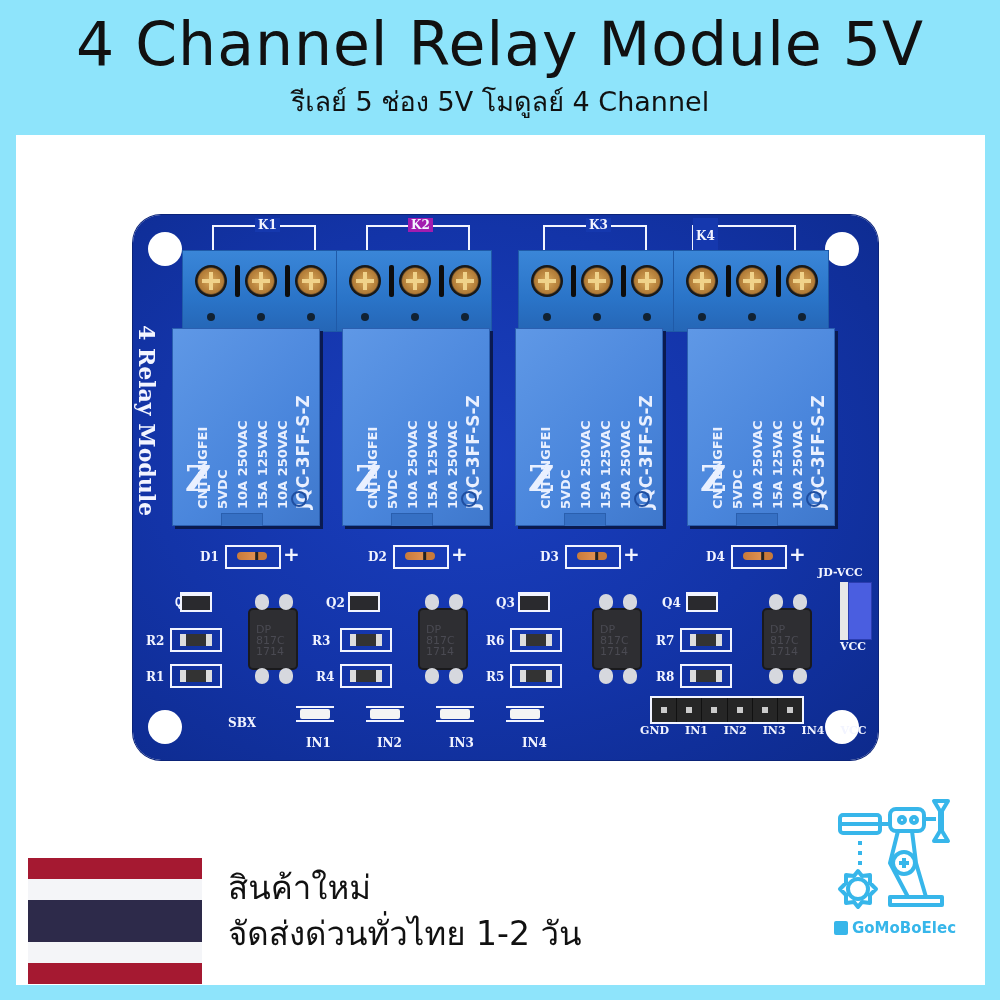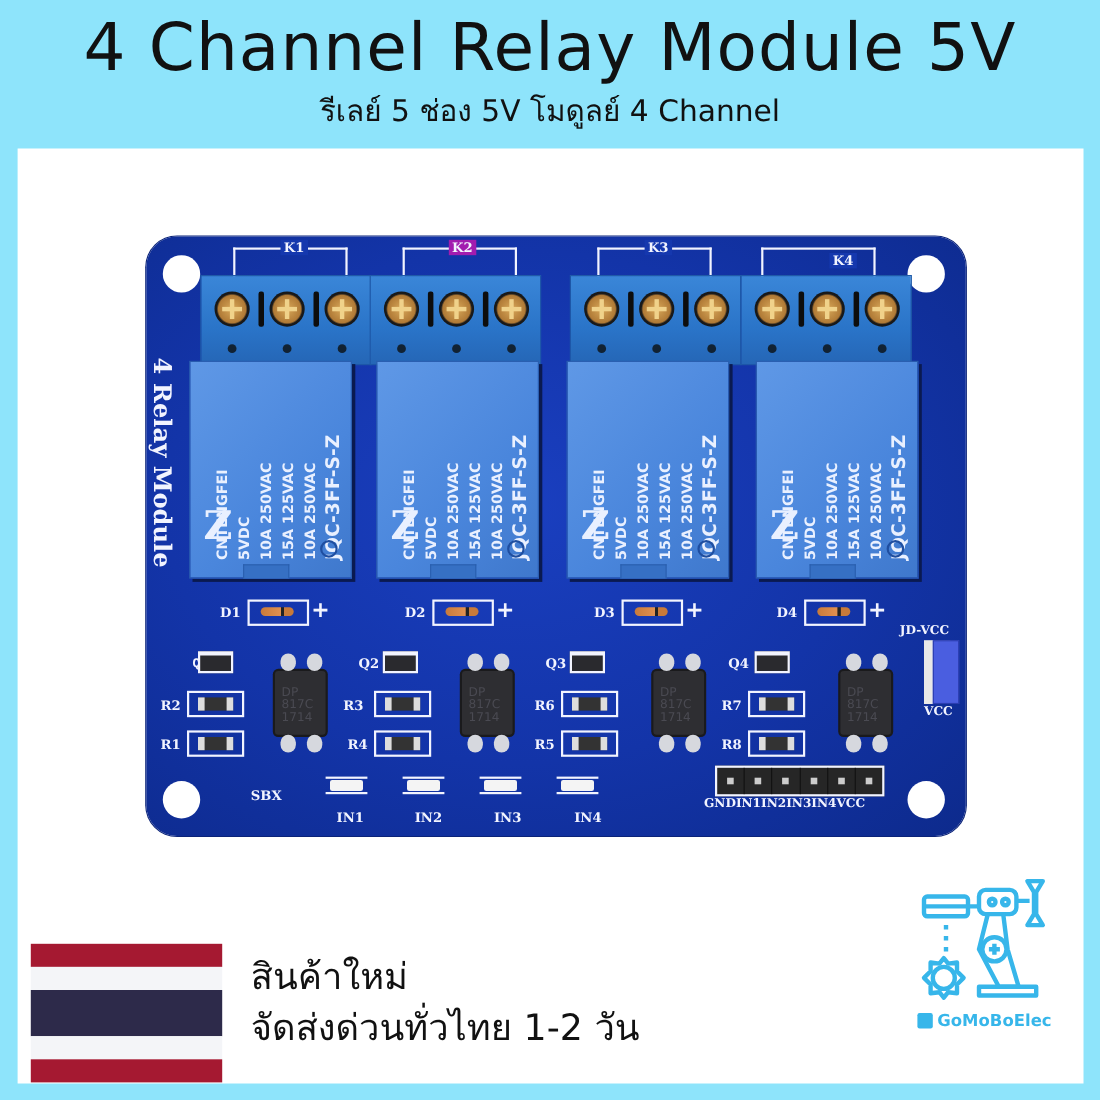--- a/index.html
+++ b/index.html
@@ -137,21 +137,21 @@
 
 <div class="board-label">4 Relay Module</div>
 
 <div class="coil-outline" style="left:212px;top:225px;width:100px;"></div>
 <div class="silk" style="left:255px;top:218px;background:#1538ae;padding:0 3px;">K1</div>
 <div class="coil-outline" style="left:366px;top:225px;width:100px;"></div>
 <div class="silk" style="left:408px;top:218px;background:#a21caf;padding:0 3px;">K2</div>
 <div class="coil-outline" style="left:543px;top:225px;width:100px;"></div>
 <div class="silk" style="left:586px;top:218px;background:#1538ae;padding:0 3px;">K3</div>
 <div class="coil-outline" style="left:692px;top:225px;width:100px;"></div>
-<div class="silk" style="left:754px;top:218px;background:#1538ae;padding:0 3px;margin-top:12px;">K4</div>
+<div class="silk" style="left:693px;top:218px;background:#1538ae;padding:11px 3px;">K4</div>
 
 <div class="terminal" style="left:182px;">
   <div class="screw" style="left:12px;"></div>
   <div class="divider" style="left:52px;"></div>
   <div class="screw" style="left:62px;"></div>
   <div class="divider" style="left:102px;"></div>
   <div class="screw" style="left:112px;"></div>
   <div class="tdot" style="left:24px;"></div>
   <div class="tdot" style="left:74px;"></div>
   <div class="tdot" style="left:124px;"></div>
@@ -336,21 +336,21 @@
 <div class="silk" style="left:228px;top:716px;">SBX</div>
 
 <div class="header">
   <div class="header-pin"></div>
   <div class="header-pin"></div>
   <div class="header-pin"></div>
   <div class="header-pin"></div>
   <div class="header-pin"></div>
   <div class="header-pin" style="border-right:none"></div>
 </div>
-<div class="silk" style="left:640px;top:724px;font-size:11px;display:flex;gap:0;">
+<div class="silk" style="left:640px;top:724px;font-size:11px;display:flex;gap:16px;">
   <span>GND</span>
   <span>IN1</span>
   <span>IN2</span>
   <span>IN3</span>
   <span>IN4</span>
   <span>VCC</span>
 </div>
 
 <div class="silk" style="left:818px;top:566px;font-size:11px;">JD-VCC</div>
 <div class="jumper"></div>

